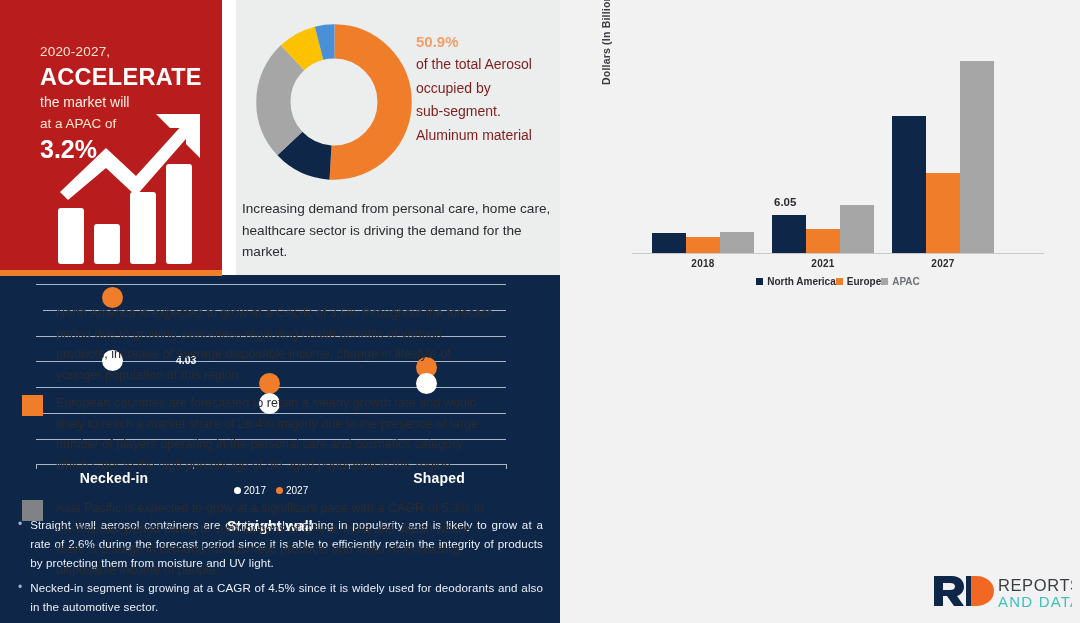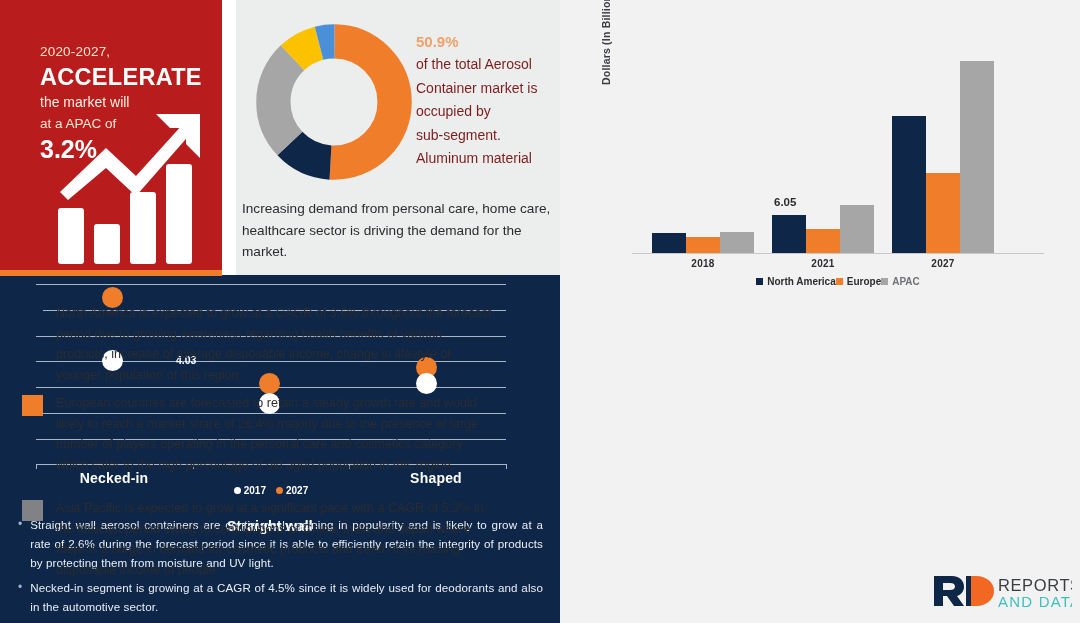--- a/index.html
+++ b/index.html
@@ -96,21 +96,21 @@
   .dot-xtick {
     position: absolute; font-size: 14px; font-weight: bold; color: #ffffff;
     text-align: center; letter-spacing: .2px;
   }
   #dot-legend {
     position: absolute; left: 36px; top: 485px; width: 470px;
     display: flex; justify-content: center; gap: 10px; align-items: center;
   }
   .dlegend-item { display: flex; align-items: center; gap: 3px; }
   .dlegend-dot { width: 7px; height: 7px; border-radius: 50%; display: inline-block; }
-  .dlegend-label { font-size: 10px; font-weight: bold; color: #ffffff; }
+  .dlegend-label { font-size: 10px; font-weight: normal; color: #ffffff; }
 
   #navy-bullets { position: absolute; left: 18px; top: 515px; width: 525px; }
   .nbullet { display: flex; gap: 8px; margin-bottom: 6px; }
   .nbullet-mark { color: #9fb2c8; font-size: 12px; line-height: 19px; flex: 0 0 auto; }
   .nbullet-text {
     font-size: 11.6px; color: #e9eef5; line-height: 19px;
     text-align: justify; letter-spacing: .1px;
   }
 
   
@@ -156,21 +156,20 @@
         <circle cx="21" cy="21" r="15.915" fill="transparent" stroke="#0e2647" stroke-width="9" stroke-dasharray="12 88" stroke-dashoffset="-25.9"></circle>
         <circle cx="21" cy="21" r="15.915" fill="transparent" stroke="#a6a6a6" stroke-width="9" stroke-dasharray="25 75" stroke-dashoffset="-37.9"></circle>
         <circle cx="21" cy="21" r="15.915" fill="transparent" stroke="#fcc200" stroke-width="9" stroke-dasharray="8 92" stroke-dashoffset="-62.9"></circle>
         <circle cx="21" cy="21" r="15.915" fill="transparent" stroke="#4a90d9" stroke-width="9" stroke-dasharray="4.1 95.9" stroke-dashoffset="-70.9"></circle>
       </svg>
     </div>
     <div id="donut-callout">
       <div id="donut-pct">50.9%</div>
       <div id="donut-lines">
         <div>of the total Aerosol</div>
-        <div>Container market is</div>
         <div>occupied by</div>
         <div>sub-segment.</div>
         <div>Aluminum material</div>
       </div>
     </div>
     <div id="donut-note">Increasing demand from personal care, home care, healthcare sector is driving the demand for the market.</div>
   </div>
 
   <div id="bar-panel"></div>
   <div id="ylabel">Dollars (In Billion)</div>
@@ -228,21 +227,21 @@
   <div class="dot-value-label" style="left:128px; top:354px;">4.03</div>
 
   <div class="dot dot-2027" style="left:259px; top:373px; width:21px; height:21px;"></div>
   <div class="dot dot-2017" style="left:259px; top:393px; width:21px; height:21px;"></div>
 
   <div class="dot dot-2027" style="left:416px; top:357px; width:21px; height:21px;"></div>
   <div class="dot dot-2017" style="left:416px; top:373px; width:21px; height:21px;"></div>
 
   <div class="dot-xtick" style="left:60px; top:470px; width:108px;">Necked-in</div>
   <div class="dot-xtick" style="left:216px; top:470px; width:108px;margin-top:48px;">Straight wall</div>
-  <div class="dot-xtick" style="left:382px; top:470px; width:108px;">Shaped</div>
+  <div class="dot-xtick" style="left:357px; top:470px; width:108px;text-align:right;">Shaped</div>
 
   <div id="dot-legend">
     <div class="dlegend-item">
       <span class="dlegend-dot" style="background:#ffffff;"></span>
       <span class="dlegend-label">2017</span>
     </div>
     <div class="dlegend-item">
       <span class="dlegend-dot" style="background:#ef7d2a;"></span>
       <span class="dlegend-label">2027</span>
     </div>

